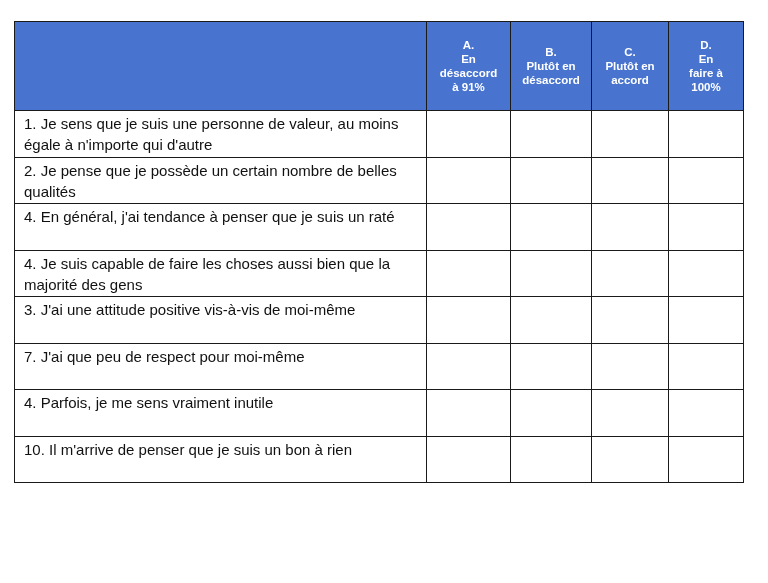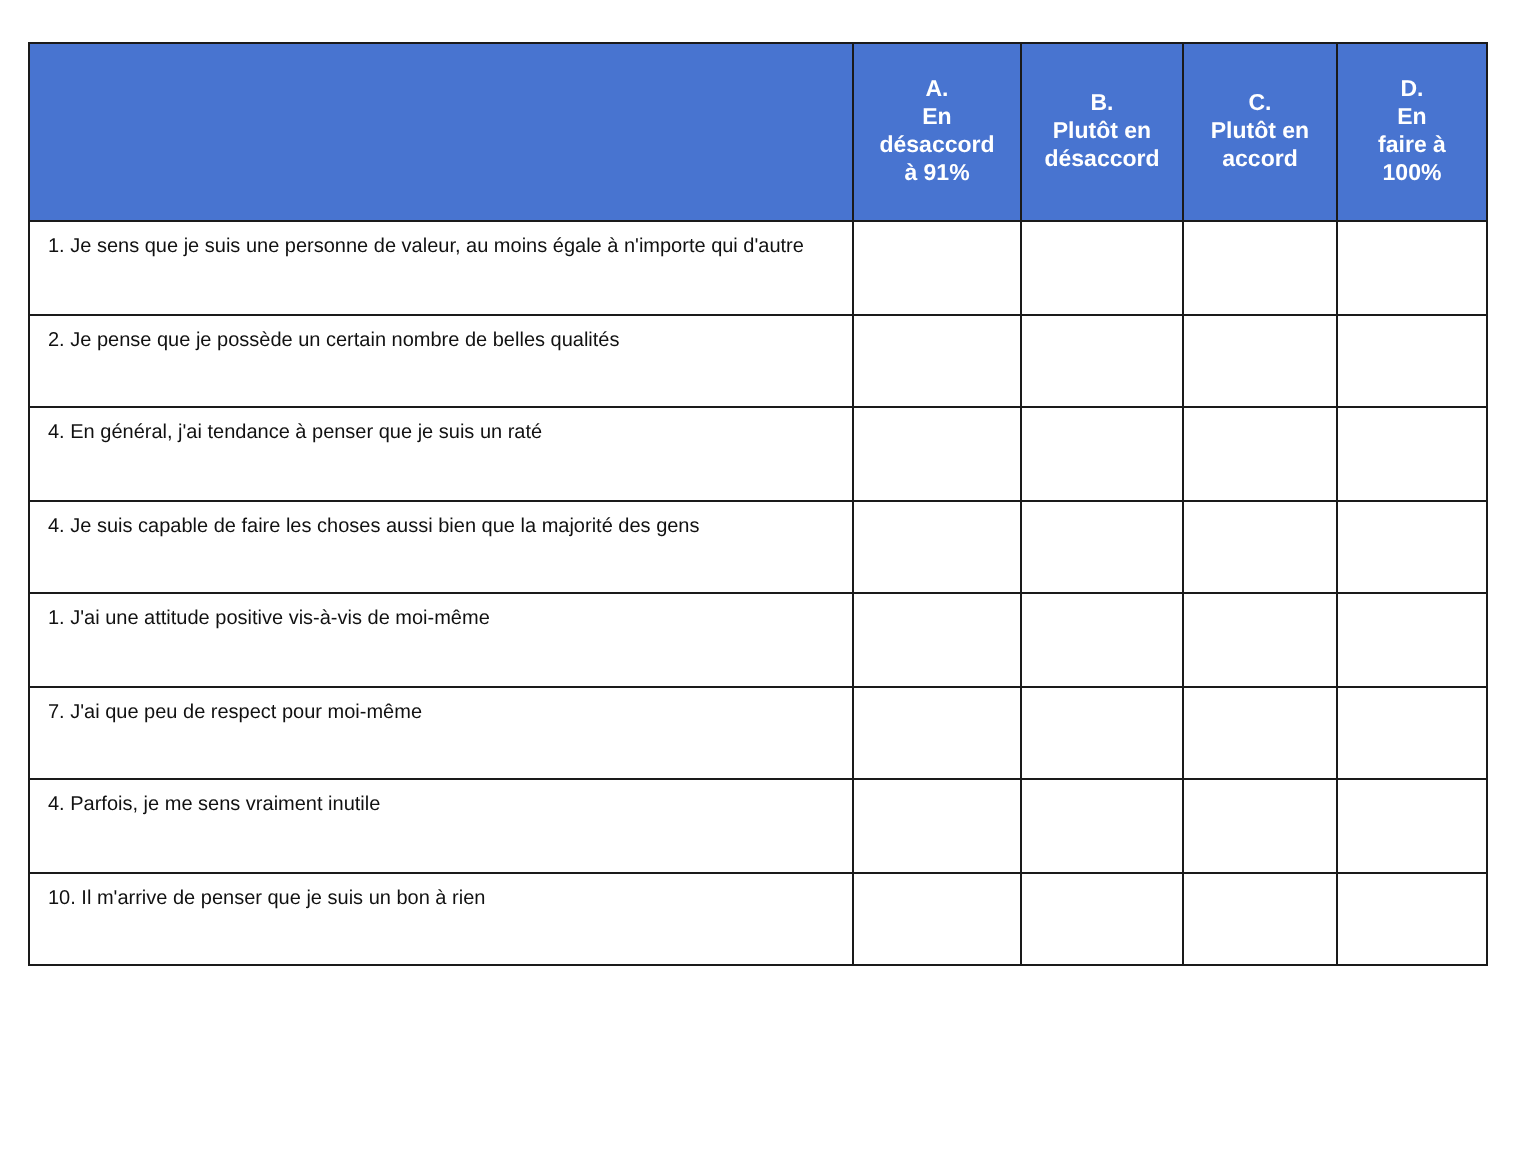--- a/index.html
+++ b/index.html
@@ -24,21 +24,21 @@
     text-align: center;
     vertical-align: middle;
     line-height: 14px;
   }
   table.survey thead th .hl { display: block; }
   table.survey tbody td {
     height: 43.5px;
     vertical-align: top;
   }
   table.survey tbody td.q {
-    font-size: 10px;
+    font-size: 15px;
     color: #111;
     padding: 2px 8px 0 9px;
     line-height: 21px;
     margin-top: 12px;
   }
   col.c-q { width: 412px; }
   col.c-a { width: 84px; }
   col.c-b { width: 81px; }
   col.c-c { width: 77px; }
   col.c-d { width: 75px; }
@@ -105,21 +105,21 @@
       <td class="ans"></td>
     </tr>
     <tr>
       <td class="q">4. Je suis capable de faire les choses aussi bien que la majorité des gens</td>
       <td class="ans"></td>
       <td class="ans"></td>
       <td class="ans"></td>
       <td class="ans"></td>
     </tr>
     <tr>
-      <td class="q">1. J'ai une attitude positive vis-à-vis de moi-même</td>
+      <td class="q">3. J'ai une attitude positive vis-à-vis de moi-même</td>
       <td class="ans"></td>
       <td class="ans"></td>
       <td class="ans"></td>
       <td class="ans"></td>
     </tr>
     <tr>
       <td class="q">7. J'ai que peu de respect pour moi-même</td>
       <td class="ans"></td>
       <td class="ans"></td>
       <td class="ans"></td>

